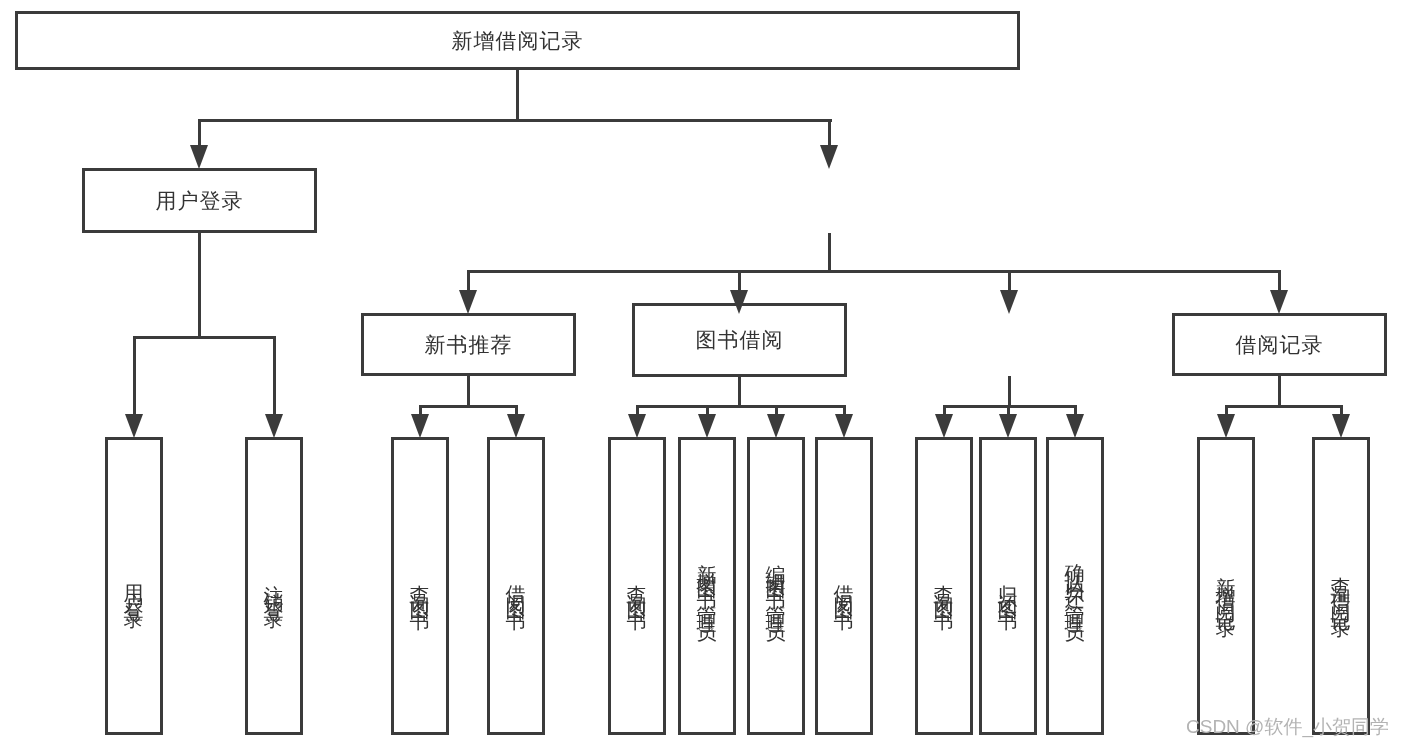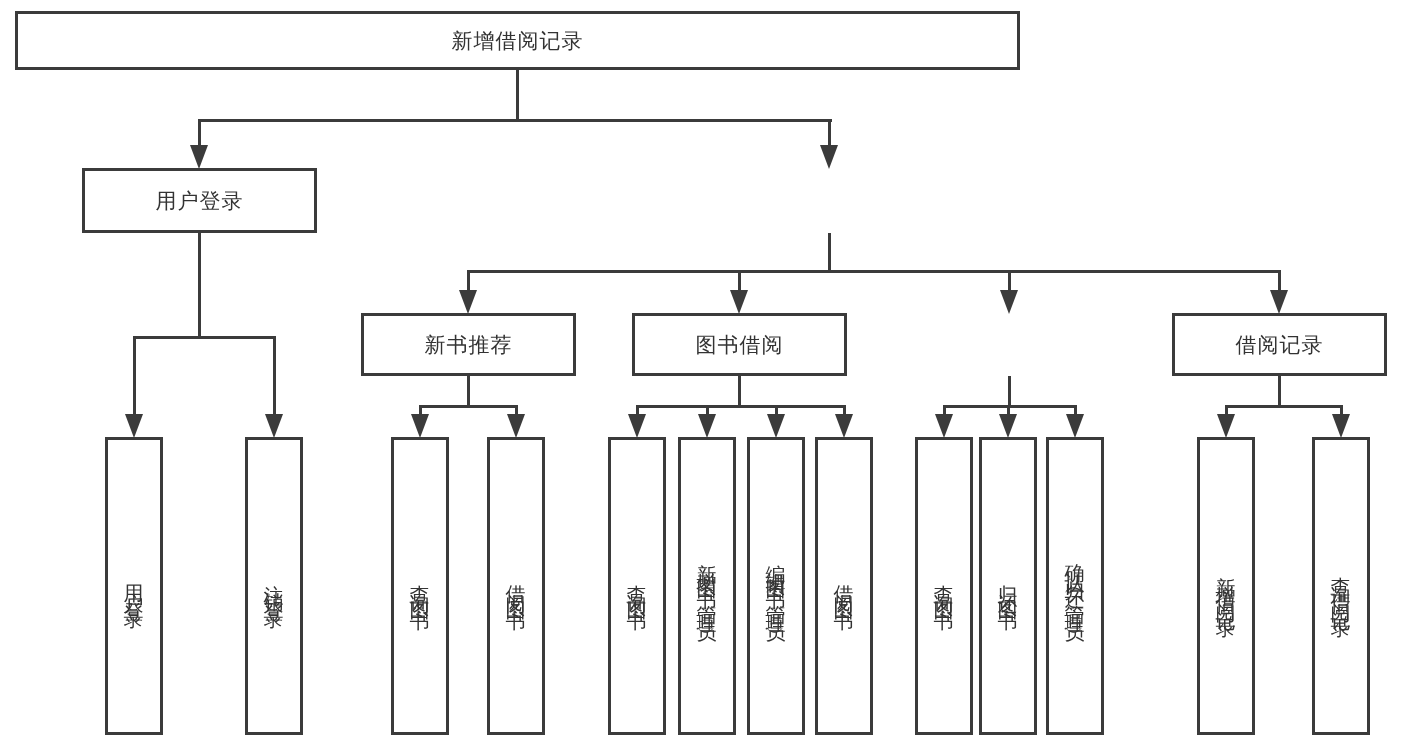--- a/index.html
+++ b/index.html
@@ -67,21 +67,21 @@
 </head>
 <body>
 
 <div id="stage">
 
   <div class="hbox" style="left:15px;top:11px;width:1005px;height:59px">新增借阅记录</div>
 
   <div class="hbox" style="left:82px;top:168px;width:235px;height:65px">用户登录</div>
 
   <div class="hbox" style="left:361px;top:313px;width:215px;height:63px">新书推荐</div>
-  <div class="hbox" style="left:632px;top:313px;width:215px;height:63px">图书借阅</div>
+  <div class="hbox" style="left:632px;top:303px;width:215px;height:74px">图书借阅</div>
   <div class="hbox" style="left:1172px;top:313px;width:215px;height:63px">借阅记录</div>
 
   <div class="vbox" style="left:105px">用户登录</div>
   <div class="vbox" style="left:245px">注销登录</div>
 
   <div class="vbox" style="left:391px">查询图书</div>
   <div class="vbox" style="left:487px">借阅图书</div>
 
   <div class="vbox" style="left:608px">查询图书</div>
   <div class="vbox" style="left:678px">新增图书（管理员）</div>
@@ -147,14 +147,15 @@
   <div class="line" style="left:1074px;top:405px;width:3px;height:12px"></div>
   <div class="arrow" style="left:1066px;top:414px"></div>
 
   <div class="line" style="left:1278px;top:376px;width:3px;height:31px"></div>
   <div class="line" style="left:1225px;top:405px;width:117px;height:3px"></div>
   <div class="line" style="left:1225px;top:405px;width:3px;height:12px"></div>
   <div class="arrow" style="left:1217px;top:414px"></div>
   <div class="line" style="left:1340px;top:405px;width:3px;height:12px"></div>
   <div class="arrow" style="left:1332px;top:414px"></div>
 
+  <div class="watermark">CSDN @软件_小贺同学</div>
 
 </div>
 
 </body></html>

